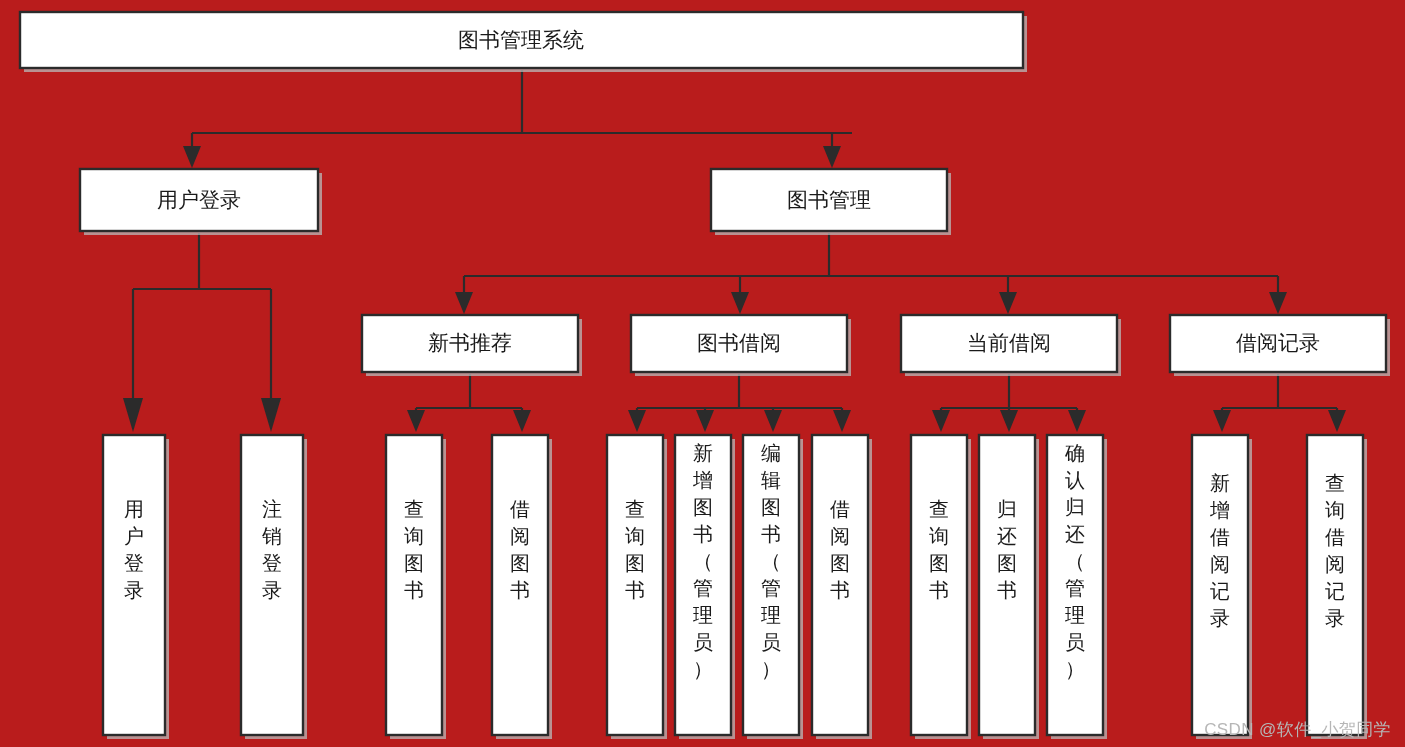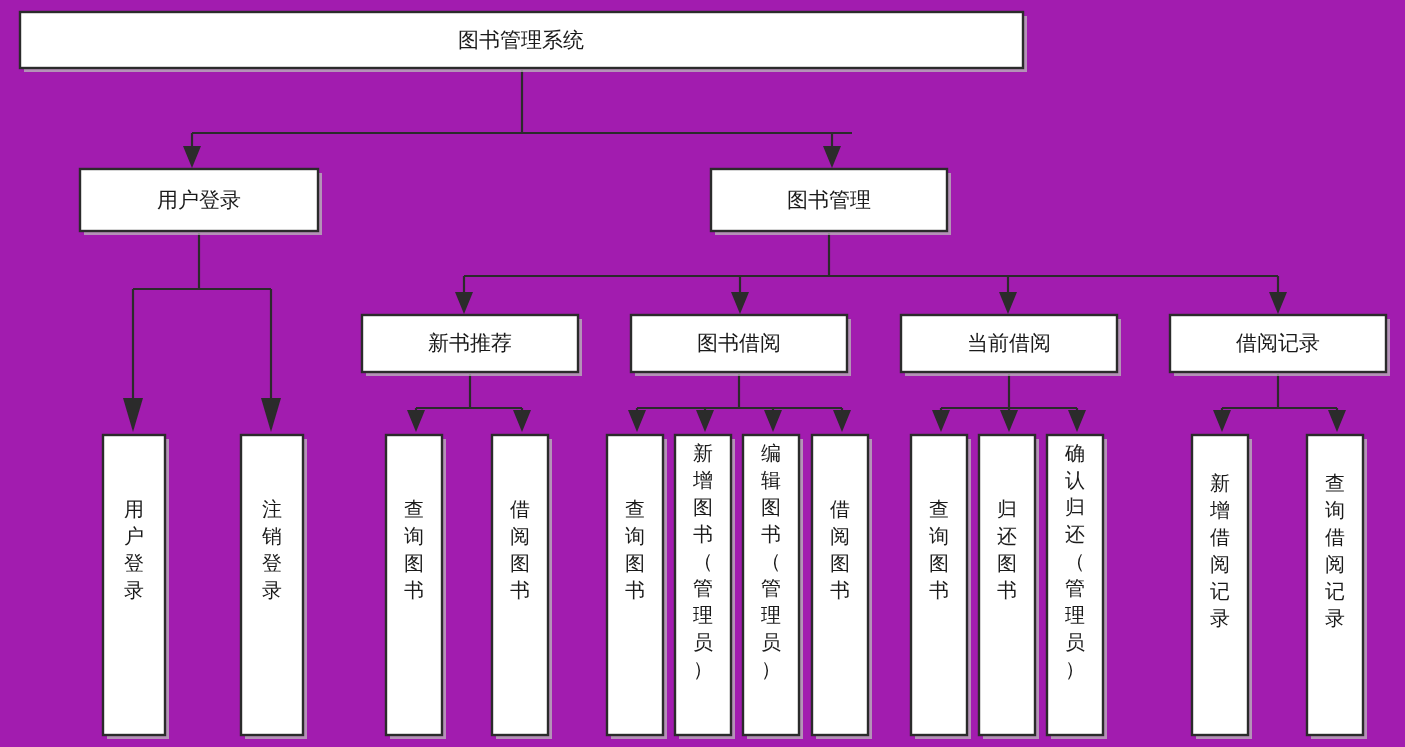--- a/index.html
+++ b/index.html
@@ -11,21 +11,21 @@
     width: 1405px;
     height: 747px;
     font-family: "Liberation Sans", "DejaVu Sans", sans-serif;
     overflow: hidden;
     position: relative;
   }
   #diagram-root {
     position: relative;
     width: 1405px;
     height: 747px;
-    background: #a21caf;
+    background: #b91c1c;
   }
   svg.diagram-canvas {
     position: absolute;
     top: 0;
     left: 0;
     width: 1405px;
     height: 747px;
   }
   .node-box {
     fill: #ffffff;
@@ -272,13 +272,14 @@
 
       <g>
         <rect class="node-shadow" x="1311" y="439" width="56" height="300"></rect>
         <rect class="node-box" x="1307" y="435" width="56" height="300"></rect>
         <text class="node-label-v" x="1335" y="490"><tspan x="1335" y="490">查</tspan><tspan x="1335" y="517">询</tspan><tspan x="1335" y="544">借</tspan><tspan x="1335" y="571">阅</tspan><tspan x="1335" y="598">记</tspan><tspan x="1335" y="625">录</tspan></text>
       </g>
 
     </g>
   </svg>
 
+  <div class="watermark">CSDN @软件_小贺同学</div>
 </div>
 
 </body></html>

